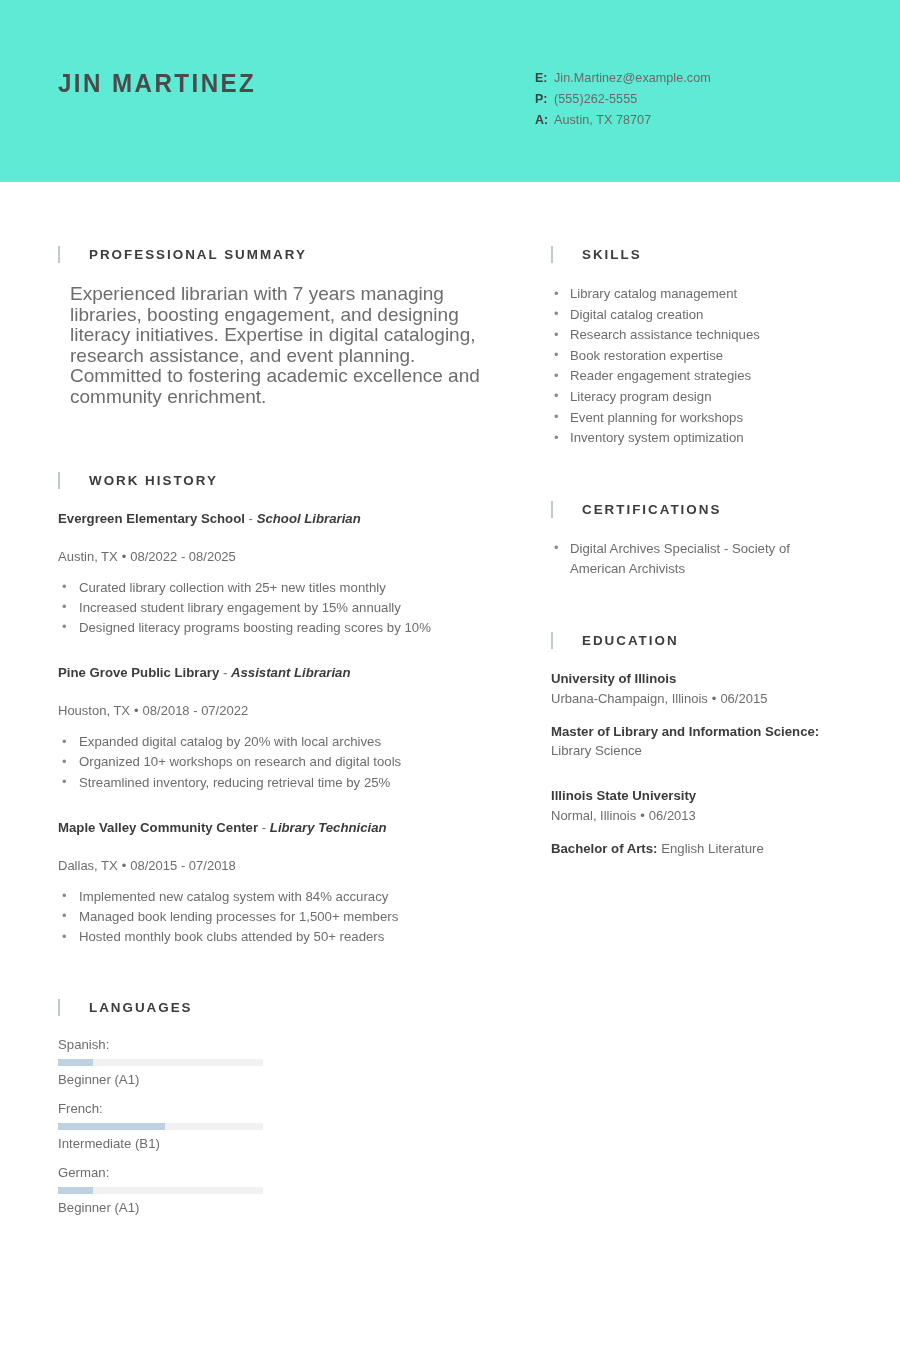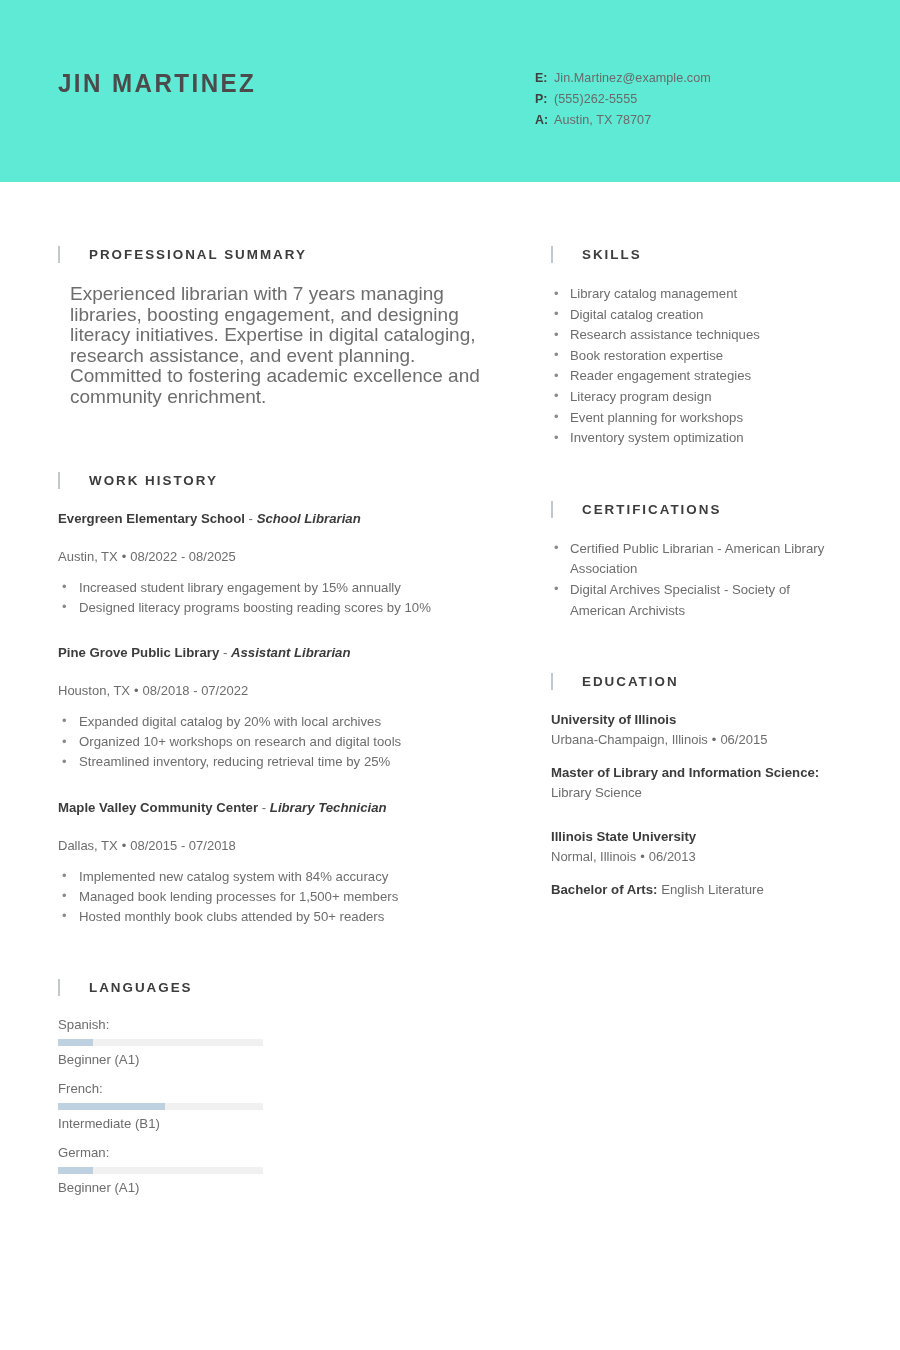--- a/index.html
+++ b/index.html
@@ -302,20 +302,21 @@
           </div>
 
           <div class="job">
             <div class="job-title">
               <span class="job-org">Evergreen Elementary School</span><span class="job-dash"> </span><span class="job-dash">-</span> <span class="job-role">School Librarian</span>
             </div>
             <div class="job-meta">
               <span>Austin, TX</span><span class="sep">•</span><span>08/2022 - 08/2025</span>
             </div>
             <ul class="bullets">
+              <li>Curated library collection with 25+ new titles monthly</li>
               <li>Increased student library engagement by 15% annually</li>
               <li>Designed literacy programs boosting reading scores by 10%</li>
             </ul>
           </div>
 
           <div class="sp-26"></div>
 
           <div class="job">
             <div class="job-title">
               <span class="job-org">Pine Grove Public Library</span><span class="job-dash"> </span><span class="job-dash">-</span> <span class="job-role">Assistant Librarian</span>
@@ -406,21 +407,20 @@
         </div>
 
         <div class="sp-52"></div>
 
         <div class="section">
           <div class="sec-head">
             <span class="sec-bar" style="background: rgb(194, 200, 204);"></span>
             <span class="sec-title">CERTIFICATIONS</span>
           </div>
           <ul class="plain-bullets">
-            <li>Certified Public Librarian - American Library Association</li>
             <li>Digital Archives Specialist - Society of American Archivists</li>
           </ul>
         </div>
 
         <div class="sp-52"></div>
 
         <div class="section">
           <div class="sec-head">
             <span class="sec-bar" style="background: rgb(194, 200, 204);"></span>
             <span class="sec-title">EDUCATION</span>

